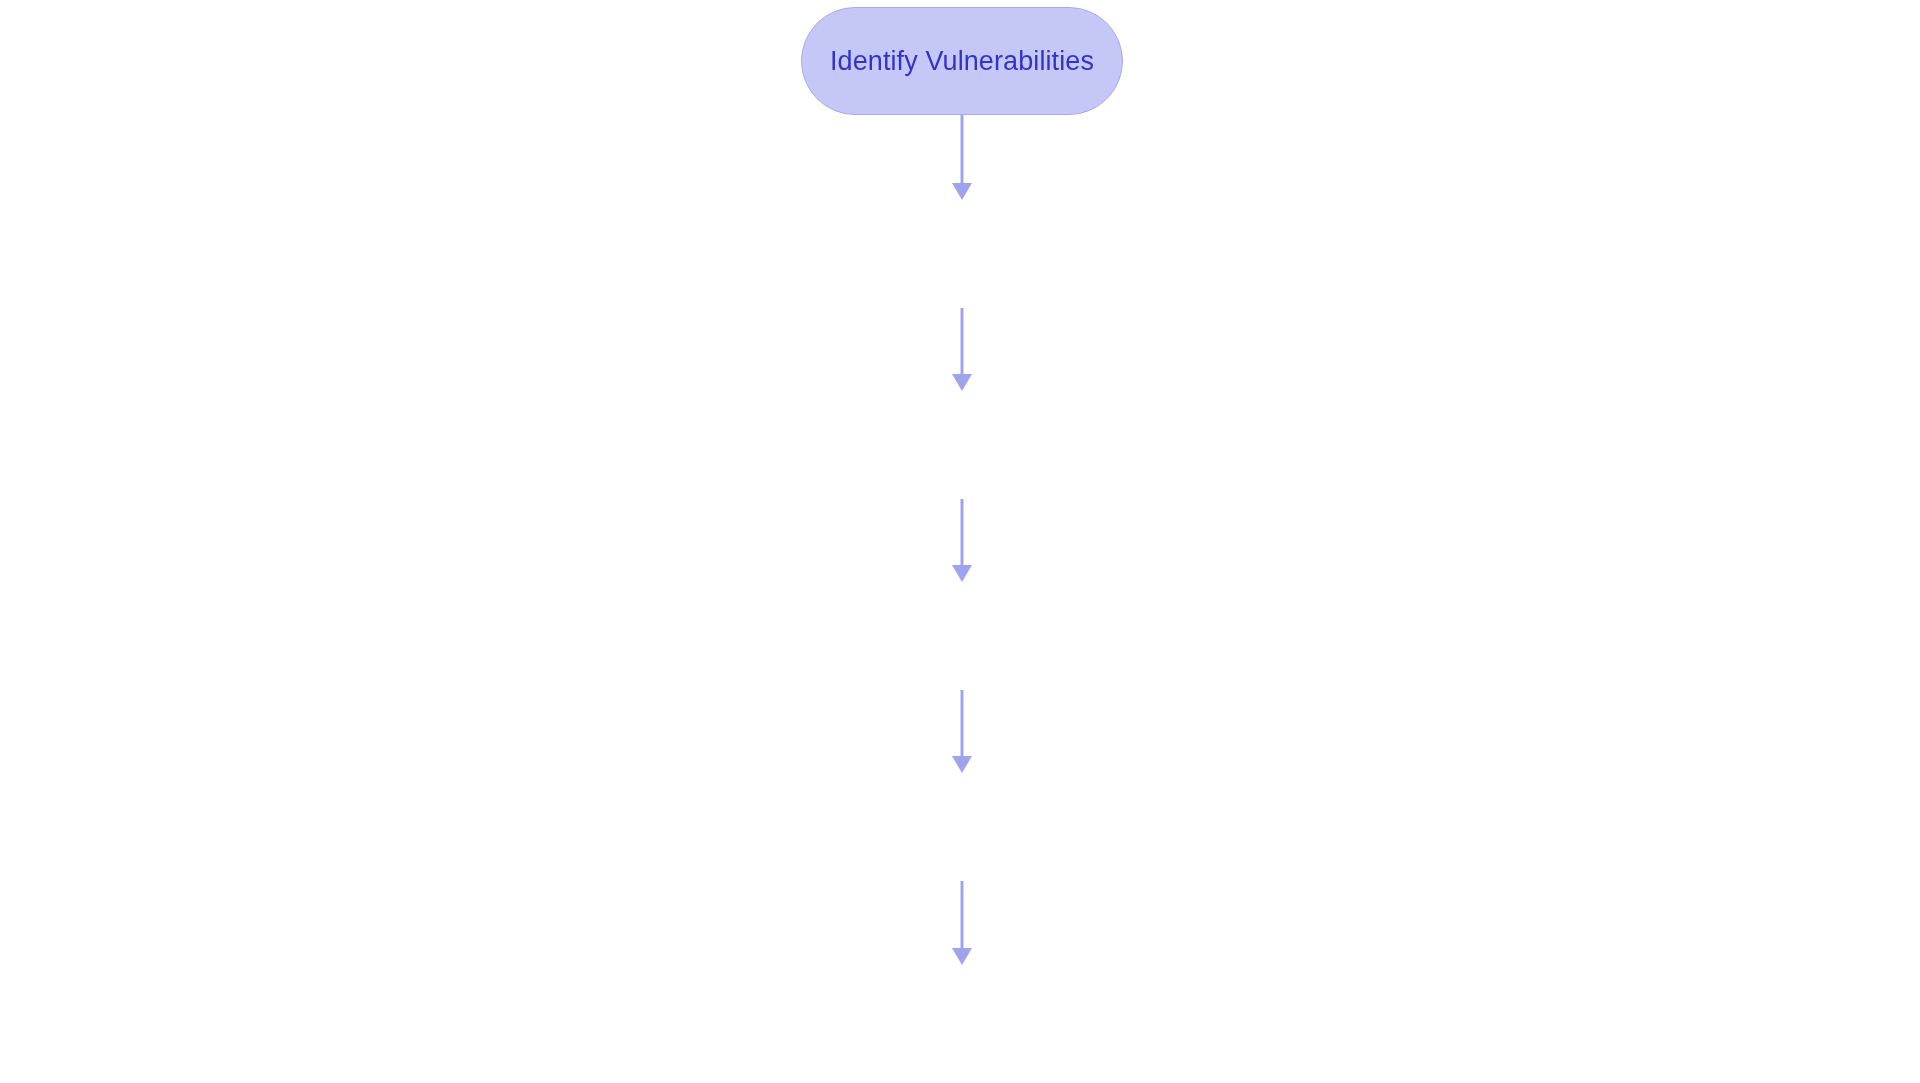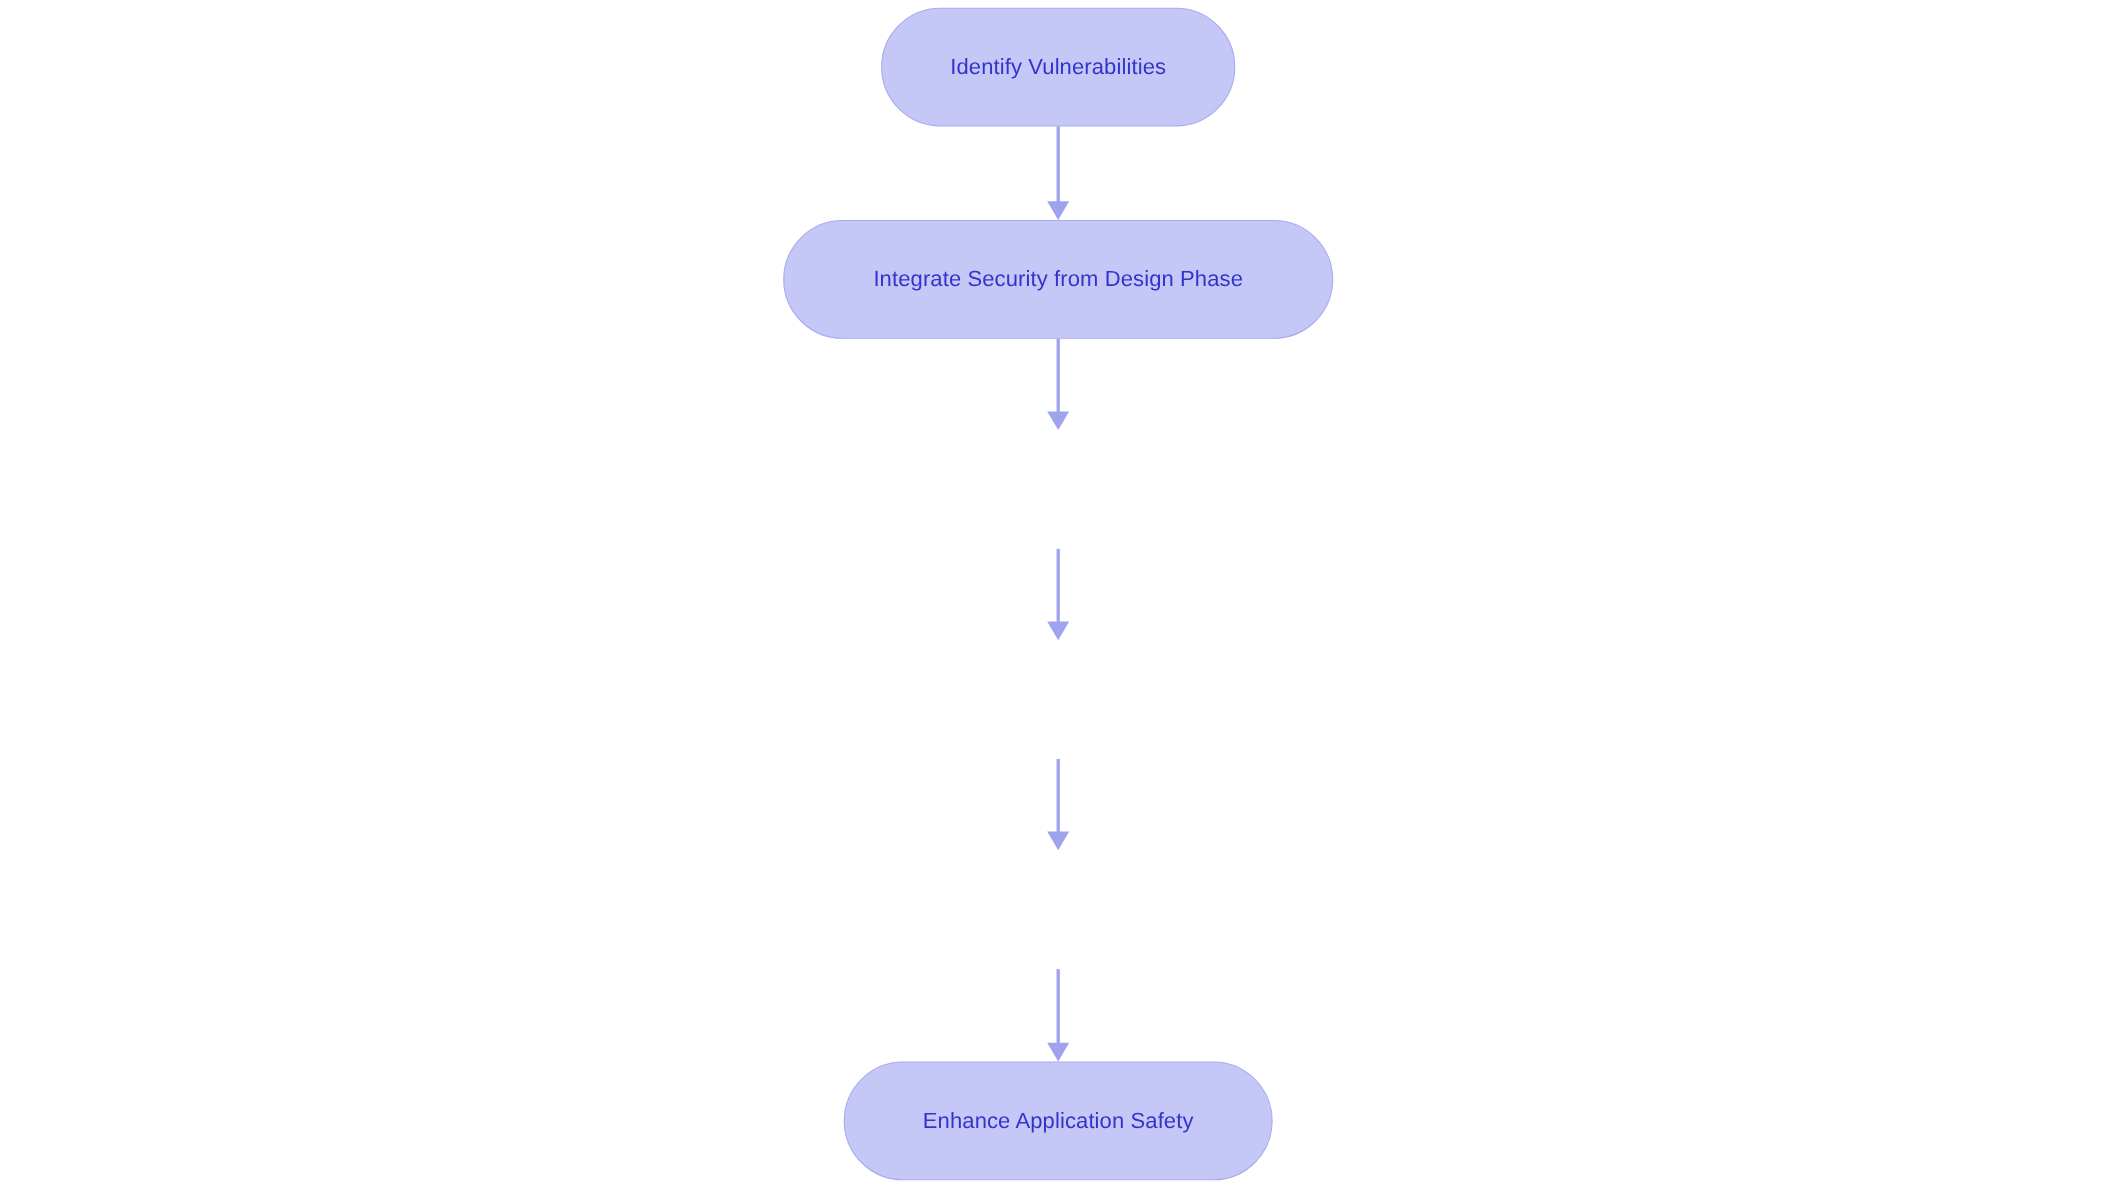--- a/index.html
+++ b/index.html
@@ -27,21 +27,21 @@
     align-items: center;
     justify-content: center;
     background: #c5c8f7;
     border: 1px solid #a8aaee;
     border-radius: 54px;
     height: 108px;
     transform: translateX(-50%);
   }
   .node-label {
     color: #3333cc;
-    font-size: 20px;
+    font-size: 27px;
     font-weight: 400;
     line-height: 1;
     letter-spacing: 0.1px;
     white-space: nowrap;
     font-family: "Liberation Sans", "DejaVu Sans", sans-serif;
   }
   .connector {
     position: absolute;
     transform: translateX(-50%);
     width: 24px;
@@ -60,23 +60,20 @@
     <span class="node-label">Identify Vulnerabilities</span>
   </div>
 
   <div class="connector" style="left:962px; top:115px; height:85px;">
     <svg width="24" height="85" viewBox="0 0 24 85" xmlns="http://www.w3.org/2000/svg">
       <line x1="12" y1="0" x2="12" y2="70" stroke="#9fa3ee" stroke-width="3"></line>
       <polygon points="2,68 22,68 12,85" fill="#9fa3ee"></polygon>
     </svg>
   </div>
 
-  <div class="node" style="left:962px; top:200px; width:500px;">
-    <span class="node-label">Integrate Security from Design Phase</span>
-  </div>
 
   <div class="connector" style="left:962px; top:308px; height:83px;">
     <svg width="24" height="83" viewBox="0 0 24 83" xmlns="http://www.w3.org/2000/svg">
       <line x1="12" y1="0" x2="12" y2="68" stroke="#9fa3ee" stroke-width="3"></line>
       <polygon points="2,66 22,66 12,83" fill="#9fa3ee"></polygon>
     </svg>
   </div>
 
 
   <div class="connector" style="left:962px; top:499px; height:83px;">
@@ -95,17 +92,14 @@
   </div>
 
 
   <div class="connector" style="left:962px; top:881px; height:84px;">
     <svg width="24" height="84" viewBox="0 0 24 84" xmlns="http://www.w3.org/2000/svg">
       <line x1="12" y1="0" x2="12" y2="69" stroke="#9fa3ee" stroke-width="3"></line>
       <polygon points="2,67 22,67 12,84" fill="#9fa3ee"></polygon>
     </svg>
   </div>
 
-  <div class="node" style="left:962px; top:965px; width:390px;">
-    <span class="node-label">Enhance Application Safety</span>
-  </div>
 
 </div>
 
 </body></html>

